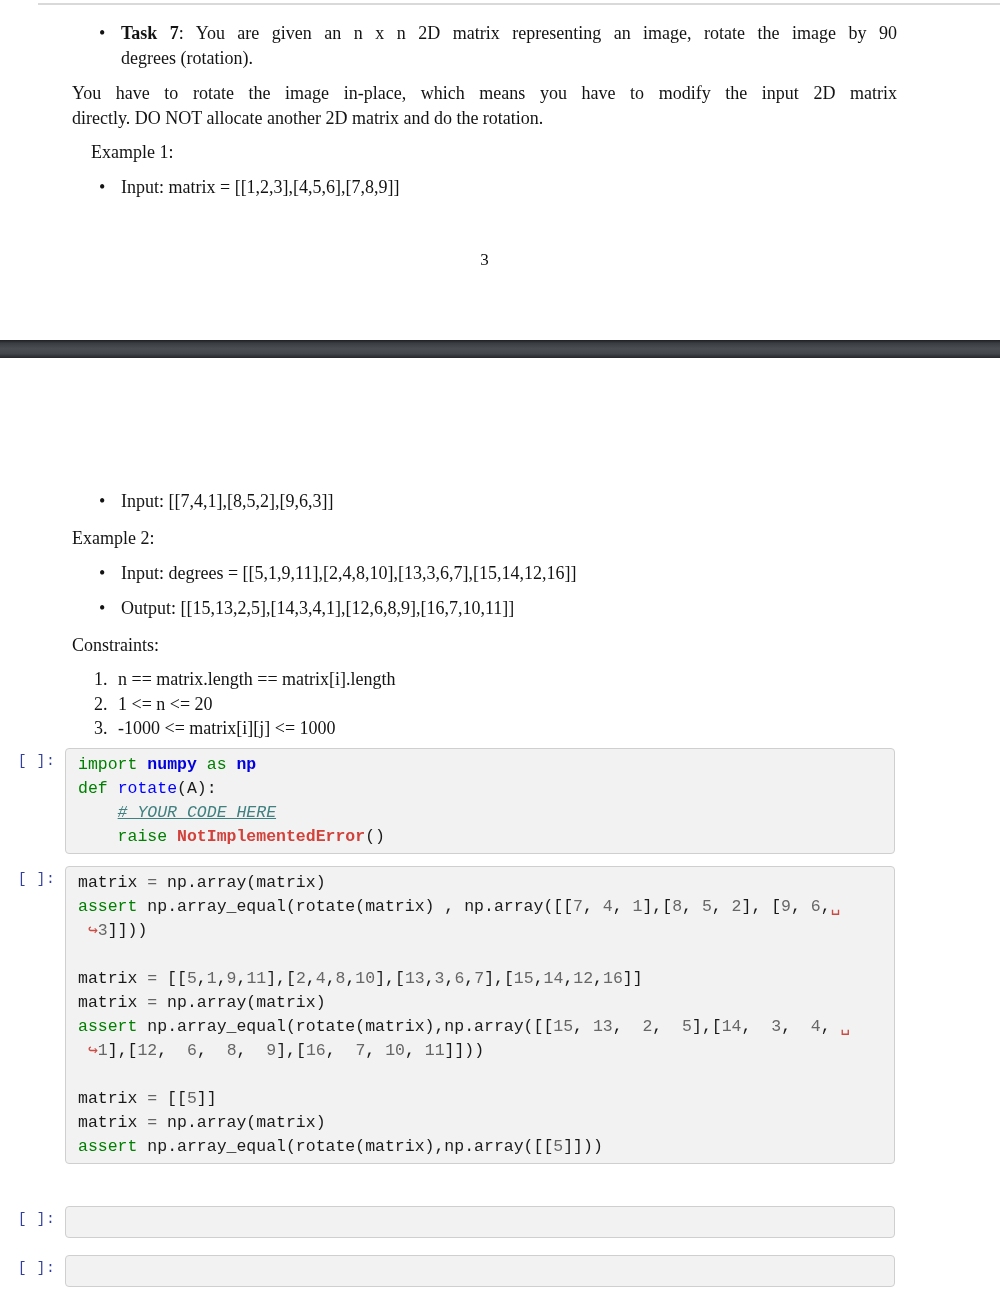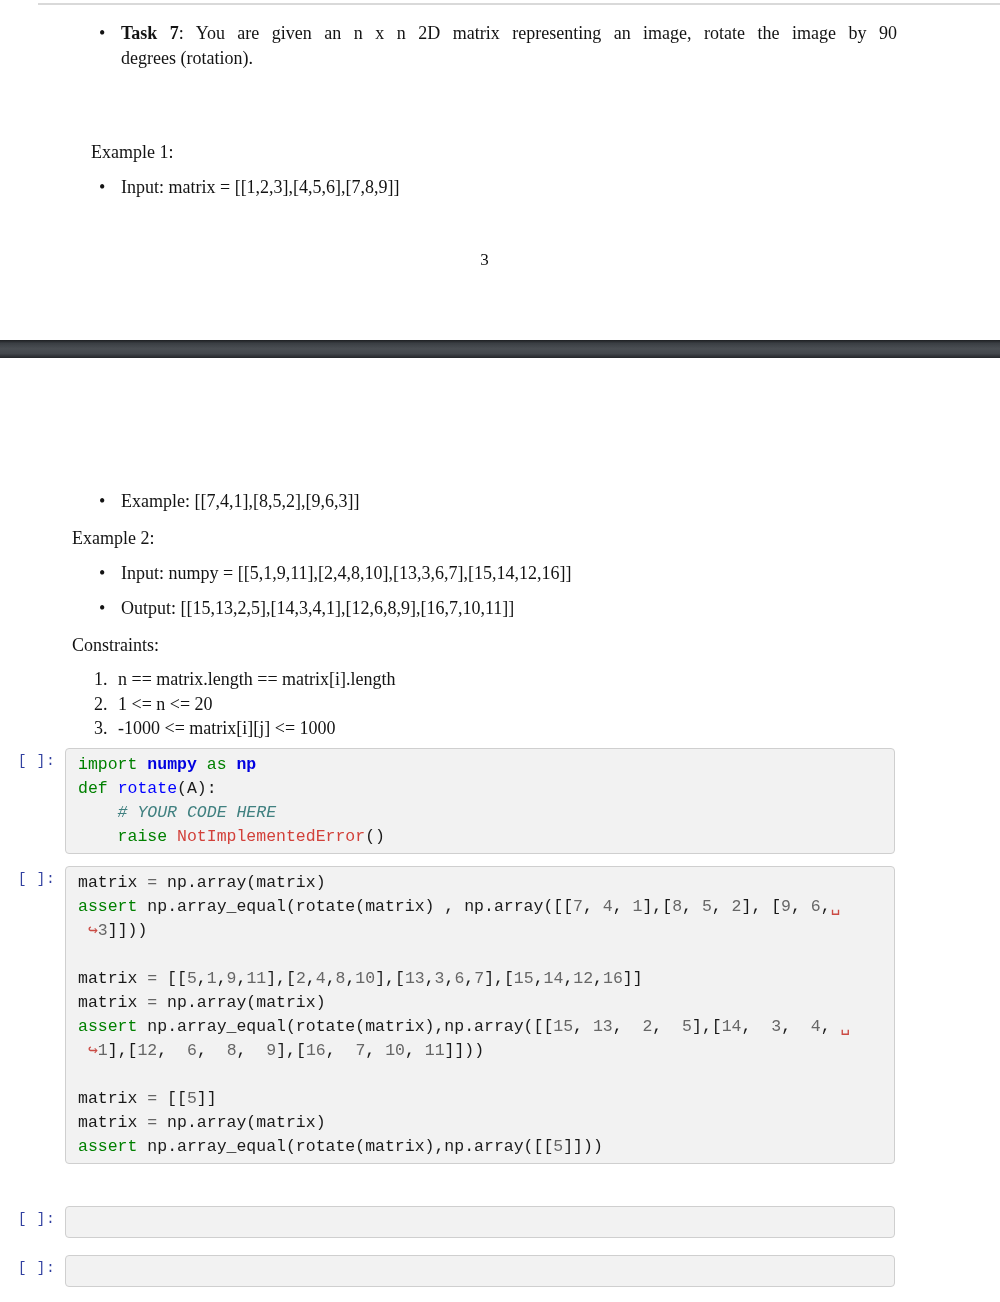--- a/index.html
+++ b/index.html
@@ -42,65 +42,69 @@
      font-family:"Liberation Mono","DejaVu Sans Mono",monospace;
      font-size:14px;color:var(--prompt,#303F9F);letter-spacing:1px;}
   .cell-box{flex:1 1 auto;background:var(--cellbg,#f2f2f2);border:1px solid var(--cellbd,#cfcfcf);
      border-radius:4px;padding:4px 12px;min-height:22px;}
   .code-lines{font-family:"Liberation Mono","DejaVu Sans Mono","DejaVu Sans",monospace;
      font-size:16.5px;line-height:24px;color:#1a1a1a;}
   .cl{white-space:pre;min-height:24px;}
   .tok-k{color:var(--kw,#008000);font-weight:normal;}
   .tok-nn{color:var(--nn,#0000e0);font-weight:bold;}
   .tok-nf{color:var(--nf,#0000ff);}
-  .tok-c{color:var(--cm,#408080);font-style:italic;}
-  .tok-ne{color:var(--ne,#D2413A);font-weight:normal;}
+  .tok-c{color:var(--cm,#408080);font-style:italic;text-decoration:underline;}
+  .tok-ne{color:var(--ne,#D2413A);font-weight:bold;}
   .tok-m{color:var(--num,#666666);}
   .tok-o{color:var(--op,#666666);}
   .tok-r{color:var(--wrap,#CB4B44);}
 </style>
 </head>
 <body>
 
 <div id="screen">
 
   <div id="page1">
     <div class="toprule"></div>
 
     <div id="task-item" class="bullet-item serif">
       <span class="bullet-dot">•</span>
       <div class="jline"><b class="b-label">Task 7</b><span>: You are given an n x n 2D matrix representing an image, rotate the image by 90</span></div>
       <div>degrees (rotation).</div>
     </div>
 
+    <div id="para" class="serif">
+      <div class="jline">You have to rotate the image in-place, which means you have to modify the input 2D matrix</div>
+      <div>directly. DO NOT allocate another 2D matrix and do the rotation.</div>
+    </div>
 
     <div id="ex1-heading" class="serif">Example 1:</div>
 
     <div id="in1-item" class="bullet-item serif">
       <span class="bullet-dot">•</span>
       <span>Input: matrix = [[1,2,3],[4,5,6],[7,8,9]]</span>
     </div>
 
     <div id="page-number">3</div>
   </div>
 
   <div id="separator"></div>
 
   <div id="page2">
 
     <div id="out1-item" class="bullet-item serif">
       <span class="bullet-dot">•</span>
-      <span>Example: [[7,4,1],[8,5,2],[9,6,3]]</span>
+      <span>Input: [[7,4,1],[8,5,2],[9,6,3]]</span>
     </div>
 
     <div id="ex2-heading" class="serif">Example 2:</div>
 
     <div id="in2-item" class="bullet-item serif">
       <span class="bullet-dot">•</span>
-      <span>Input: numpy = [[5,1,9,11],[2,4,8,10],[13,3,6,7],[15,14,12,16]]</span>
+      <span>Input: degrees = [[5,1,9,11],[2,4,8,10],[13,3,6,7],[15,14,12,16]]</span>
     </div>
 
     <div id="out2-item" class="bullet-item serif">
       <span class="bullet-dot">•</span>
       <span>Output: [[15,13,2,5],[14,3,4,1],[12,6,8,9],[16,7,10,11]]</span>
     </div>
 
     <div id="constraints-heading" class="serif">Constraints:</div>
 
     <div id="c1" class="constraint serif">

